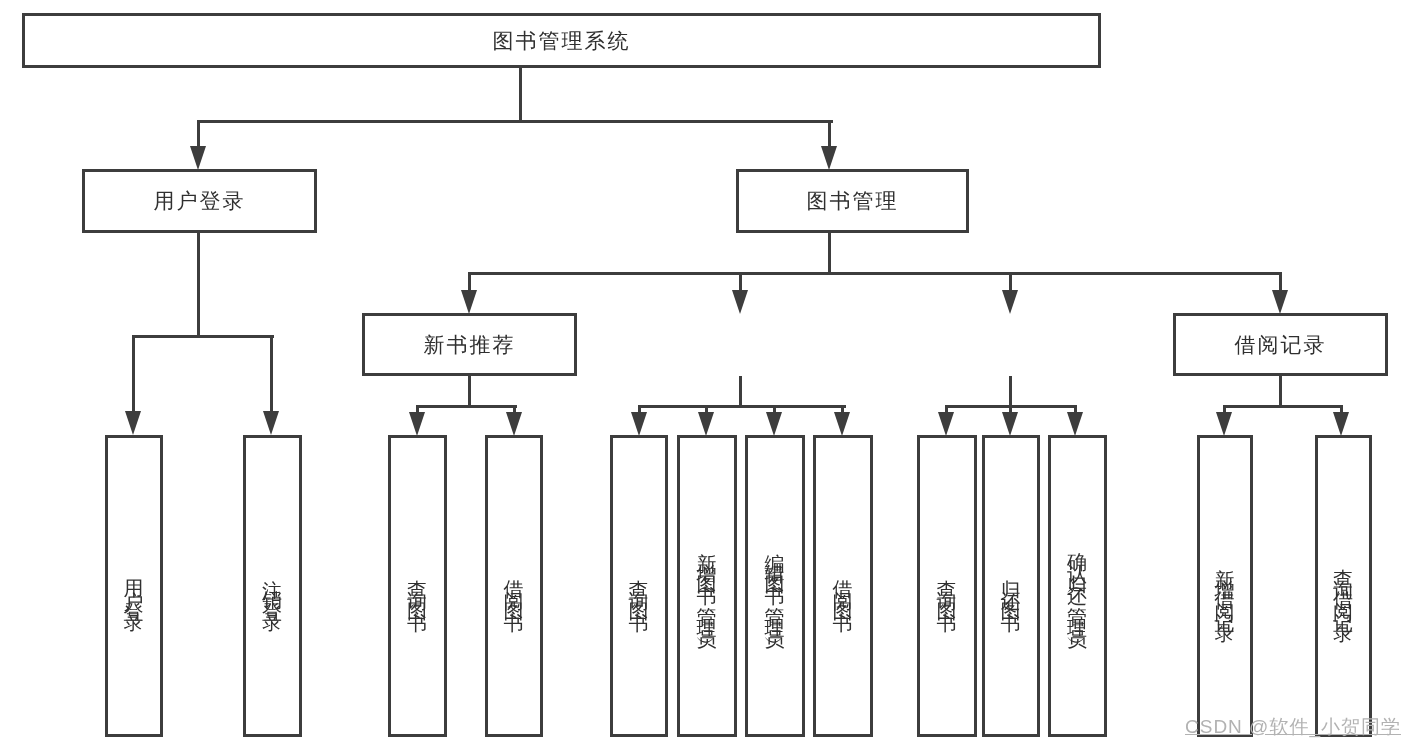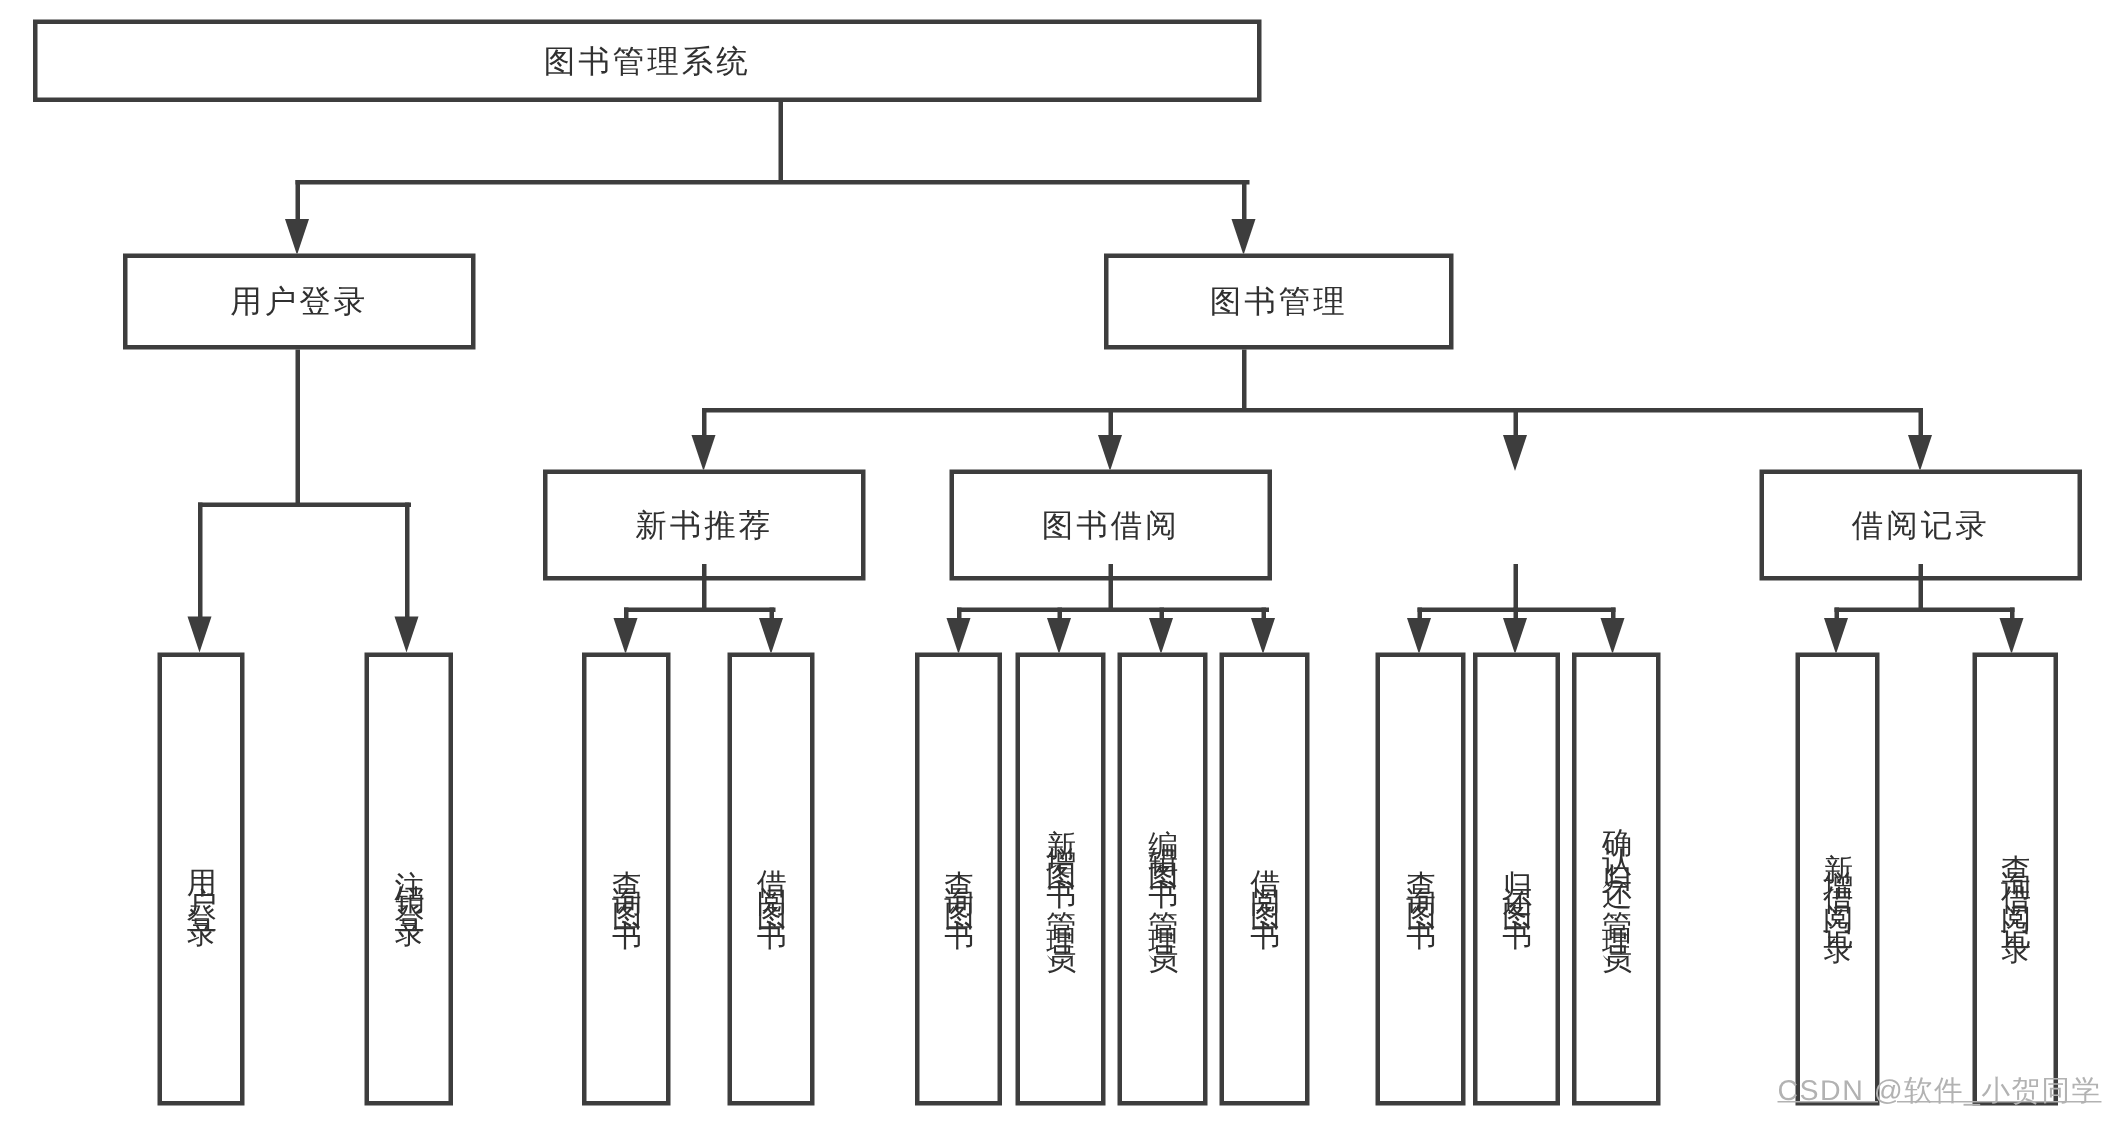--- a/index.html
+++ b/index.html
@@ -13,24 +13,24 @@
   .stage{
     position:relative;width:1405px;height:747px;background:var(--box-fill);
     overflow:hidden;
   }
   .box{
     position:absolute;box-sizing:border-box;background:var(--box-fill);
     border:3px solid var(--line);display:flex;align-items:center;justify-content:center;
     color:var(--text);
   }
   .hbox span{font-size:21px;letter-spacing:2px;color:var(--text);}
-  .root{left:22px;top:13px;width:819px;height:55px;}
+  .root{left:22px;top:13px;width:1079px;height:55px;}
   .lv2a{left:82px;top:169px;width:235px;height:64px;}
   .lv2b{left:712px;top:169px;width:233px;height:64px;margin-left:24px;}
-  .lv3{top:313px;width:215px;height:74px;}
+  .lv3{top:313px;width:215px;height:63px;}
   .tbox{top:435px;height:302px;}
   .vtext{
     writing-mode:vertical-rl;text-orientation:mixed;
     font-size:20px;letter-spacing:11px;color:var(--text);line-height:1;
     white-space:nowrap;
   }
   .vline,.hline{position:absolute;background:var(--line);}
   .vline{width:3px;}
   .hline{height:3px;}
   .arrow{
@@ -87,23 +87,20 @@
     <div class="vline" style="left:739px;top:272px;height:20px;"></div>
     <div class="arrow" style="left:732px;top:290px;"></div>
     <div class="vline" style="left:1009px;top:272px;height:20px;"></div>
     <div class="arrow" style="left:1002px;top:290px;"></div>
     <div class="vline" style="left:1279px;top:272px;height:20px;"></div>
     <div class="arrow" style="left:1272px;top:290px;"></div>
   </div>
 
   <div class="box hbox lv3" style="left:362px;">
     <span>新书推荐</span>
-  </div>
-  <div class="box hbox lv3" style="left:633px;">
-    <span>图书借阅</span>
   </div>
   <div class="box hbox lv3" style="left:1173px;">
     <span>借阅记录</span>
   </div>
 
   <div>
     <div class="vline" style="left:468px;top:376px;height:31px;"></div>
     <div class="hline" style="left:416px;top:405px;width:101px;"></div>
     <div class="vline" style="left:416px;top:405px;height:10px;"></div>
     <div class="arrow" style="left:409px;top:412px;"></div>

